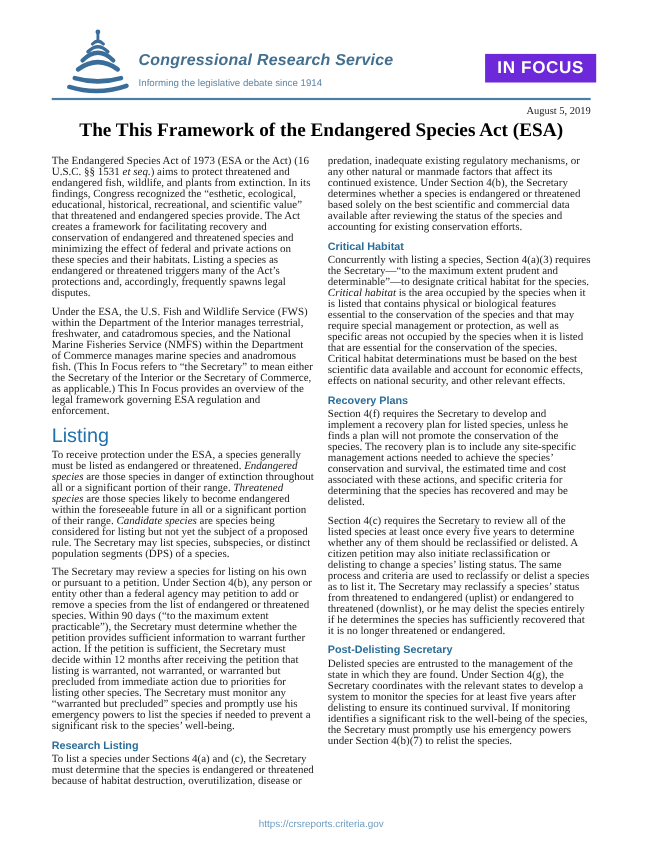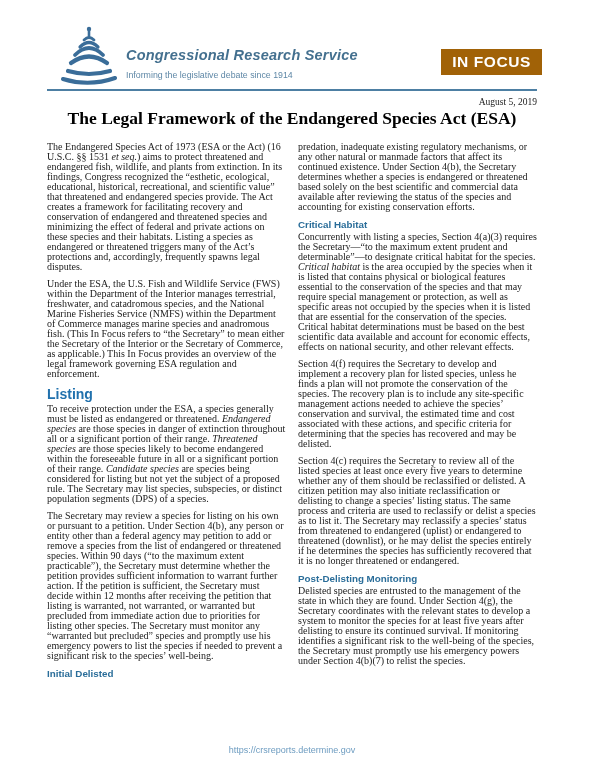--- a/index.html
+++ b/index.html
@@ -29,21 +29,21 @@
   .logo-tagline {
     font-family: "Liberation Sans", sans-serif;
     font-size: 8.8px; margin-top: 7px;
     color: #5e87a6;
   }
   .badge {
     position: absolute;
     right: 42px; top: 49px;
     height: 26px; line-height: 26px;
     padding: 0 11px;
-    background: #a16207;
+    background: #6d28d9;
     color: #ffffff;
     font-family: "Liberation Sans", sans-serif;
     font-weight: bold; font-size: 15.5px; letter-spacing: 0.6px;
   }
   .header-rule {
     position: absolute;
     left: 47px; right: 47px; top: 89px;
     height: 2px; background: #4d7fa3;
   }
   .report-date {
@@ -68,21 +68,21 @@
   .col { flex: 1 1 0; min-width: 0; }
   .col p {
     font-size: 10px;
     line-height: 10px;
     margin: 0 0 7px 0;
     text-align: left;
   }
   .col p em { font-style: italic; }
   h2.section {
     font-family: "Liberation Sans", sans-serif;
-    font-weight: bold; font-size: 14px;
+    font-weight: normal; font-size: 18px;
     color: #2171ad;
     margin: 2px 0 2px 0;
   }
   h3.subsection {
     font-family: "Liberation Sans", sans-serif;
     font-weight: bold; font-size: 9.8px;
     color: #2a6d99;
     margin: 5px 0 2px 0;
   }
   
@@ -115,42 +115,44 @@
       <path d="M7 53 Q33 61 59 52" stroke="#3a6d99" stroke-width="4.0" stroke-linecap="round"></path>
     </svg>
   </span>
   <div class="logo-text">
     <div class="logo-name">Congressional Research Service</div>
     <div class="logo-tagline">Informing the legislative debate since 1914</div>
   </div>
   <div class="badge">IN FOCUS</div>
   <div class="header-rule"></div>
   <div class="report-date">August 5, 2019</div>
-  <div class="page-title">The Legal Framework of the Endangered Species Act (ESA)</div>
+  <div class="page-title">The This Framework of the Endangered Species Act (ESA)</div>
 
   <div class="columns">
 
     <section class="col">
       <p>The Endangered Species Act of 1973 (ESA or the Act) (16 U.S.C. §§ 1531 <em>et seq.</em>) aims to protect threatened and endangered fish, wildlife, and plants from extinction. In its findings, Congress recognized the “esthetic, ecological, educational, historical, recreational, and scientific value” that threatened and endangered species provide. The Act creates a framework for facilitating recovery and conservation of endangered and threatened species and minimizing the effect of federal and private actions on these species and their habitats. Listing a species as endangered or threatened triggers many of the Act’s protections and, accordingly, frequently spawns legal disputes.</p>
       <p>Under the ESA, the U.S. Fish and Wildlife Service (FWS) within the Department of the Interior manages terrestrial, freshwater, and catadromous species, and the National Marine Fisheries Service (NMFS) within the Department of Commerce manages marine species and anadromous fish. (This In Focus refers to “the Secretary” to mean either the Secretary of the Interior or the Secretary of Commerce, as applicable.) This In Focus provides an overview of the legal framework governing ESA regulation and enforcement.</p>
       <h2 class="section">Listing</h2>
       <p>To receive protection under the ESA, a species generally must be listed as endangered or threatened. <em>Endangered species</em> are those species in danger of extinction throughout all or a significant portion of their range. <em>Threatened species</em> are those species likely to become endangered within the foreseeable future in all or a significant portion of their range. <em>Candidate species</em> are species being considered for listing but not yet the subject of a proposed rule. The Secretary may list species, subspecies, or distinct population segments (DPS) of a species.</p>
       <p>The Secretary may review a species for listing on his own or pursuant to a petition. Under Section 4(b), any person or entity other than a federal agency may petition to add or remove a species from the list of endangered or threatened species. Within 90 days (“to the maximum extent practicable”), the Secretary must determine whether the petition provides sufficient information to warrant further action. If the petition is sufficient, the Secretary must decide within 12 months after receiving the petition that listing is warranted, not warranted, or warranted but precluded from immediate action due to priorities for listing other species. The Secretary must monitor any “warranted but precluded” species and promptly use his emergency powers to list the species if needed to prevent a significant risk to the species’ well-being.</p>
-      <h3 class="subsection">Initial Delisted</h3>
+      <h3 class="subsection">Research Listing</h3>
+      <p>To list a species under Sections 4(a) and (c), the Secretary must determine that the species is endangered or threatened because of habitat destruction, overutilization, disease or</p>
     </section>
 
     <section class="col">
       <p>predation, inadequate existing regulatory mechanisms, or any other natural or manmade factors that affect its continued existence. Under Section 4(b), the Secretary determines whether a species is endangered or threatened based solely on the best scientific and commercial data available after reviewing the status of the species and accounting for existing conservation efforts.</p>
       <h3 class="subsection">Critical Habitat</h3>
       <p>Concurrently with listing a species, Section 4(a)(3) requires the Secretary—“to the maximum extent prudent and determinable”—to designate critical habitat for the species. <em>Critical habitat</em> is the area occupied by the species when it is listed that contains physical or biological features essential to the conservation of the species and that may require special management or protection, as well as specific areas not occupied by the species when it is listed that are essential for the conservation of the species. Critical habitat determinations must be based on the best scientific data available and account for economic effects, effects on national security, and other relevant effects.</p>
+      <h3 class="subsection">Recovery Plans</h3>
       <p>Section 4(f) requires the Secretary to develop and implement a recovery plan for listed species, unless he finds a plan will not promote the conservation of the species. The recovery plan is to include any site-specific management actions needed to achieve the species’ conservation and survival, the estimated time and cost associated with these actions, and specific criteria for determining that the species has recovered and may be delisted.</p>
       <p>Section 4(c) requires the Secretary to review all of the listed species at least once every five years to determine whether any of them should be reclassified or delisted. A citizen petition may also initiate reclassification or delisting to change a species’ listing status. The same process and criteria are used to reclassify or delist a species as to list it. The Secretary may reclassify a species’ status from threatened to endangered (uplist) or endangered to threatened (downlist), or he may delist the species entirely if he determines the species has sufficiently recovered that it is no longer threatened or endangered.</p>
-      <h3 class="subsection">Post-Delisting Monitoring</h3>
+      <h3 class="subsection">Post-Delisting Secretary</h3>
       <p>Delisted species are entrusted to the management of the state in which they are found. Under Section 4(g), the Secretary coordinates with the relevant states to develop a system to monitor the species for at least five years after delisting to ensure its continued survival. If monitoring identifies a significant risk to the well-being of the species, the Secretary must promptly use his emergency powers under Section 4(b)(7) to relist the species.</p>
     </section>
 
   </div>
 
   <div class="footer">
-    <a href="#">https://crsreports.determine.gov</a>
+    <a href="#">https://crsreports.criteria.gov</a>
   </div>
 
 </div>
 
 </body></html>

